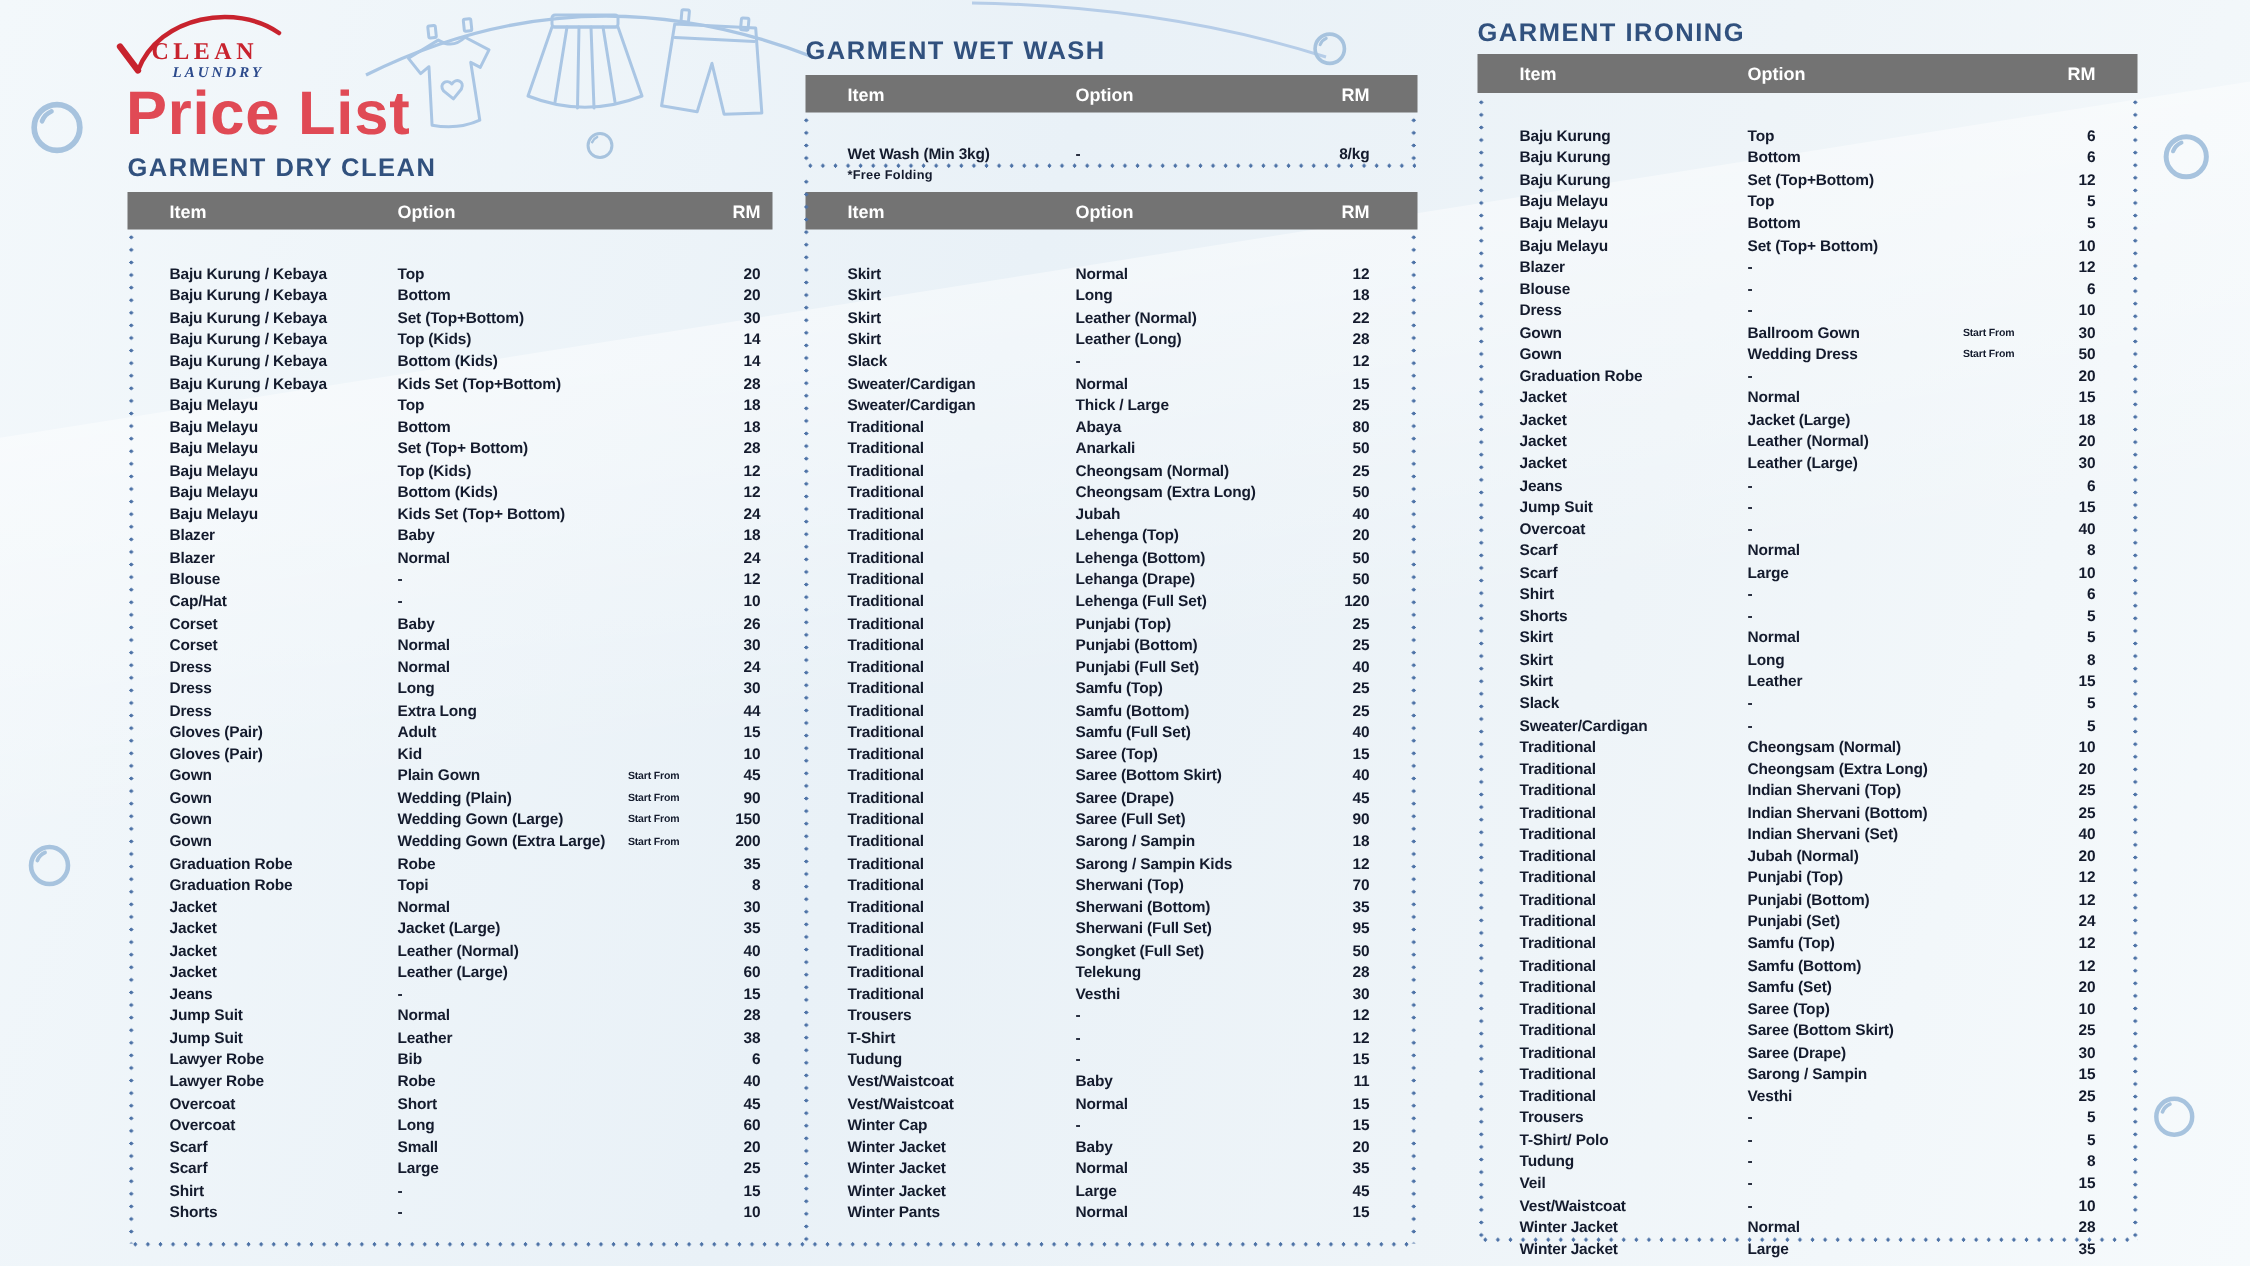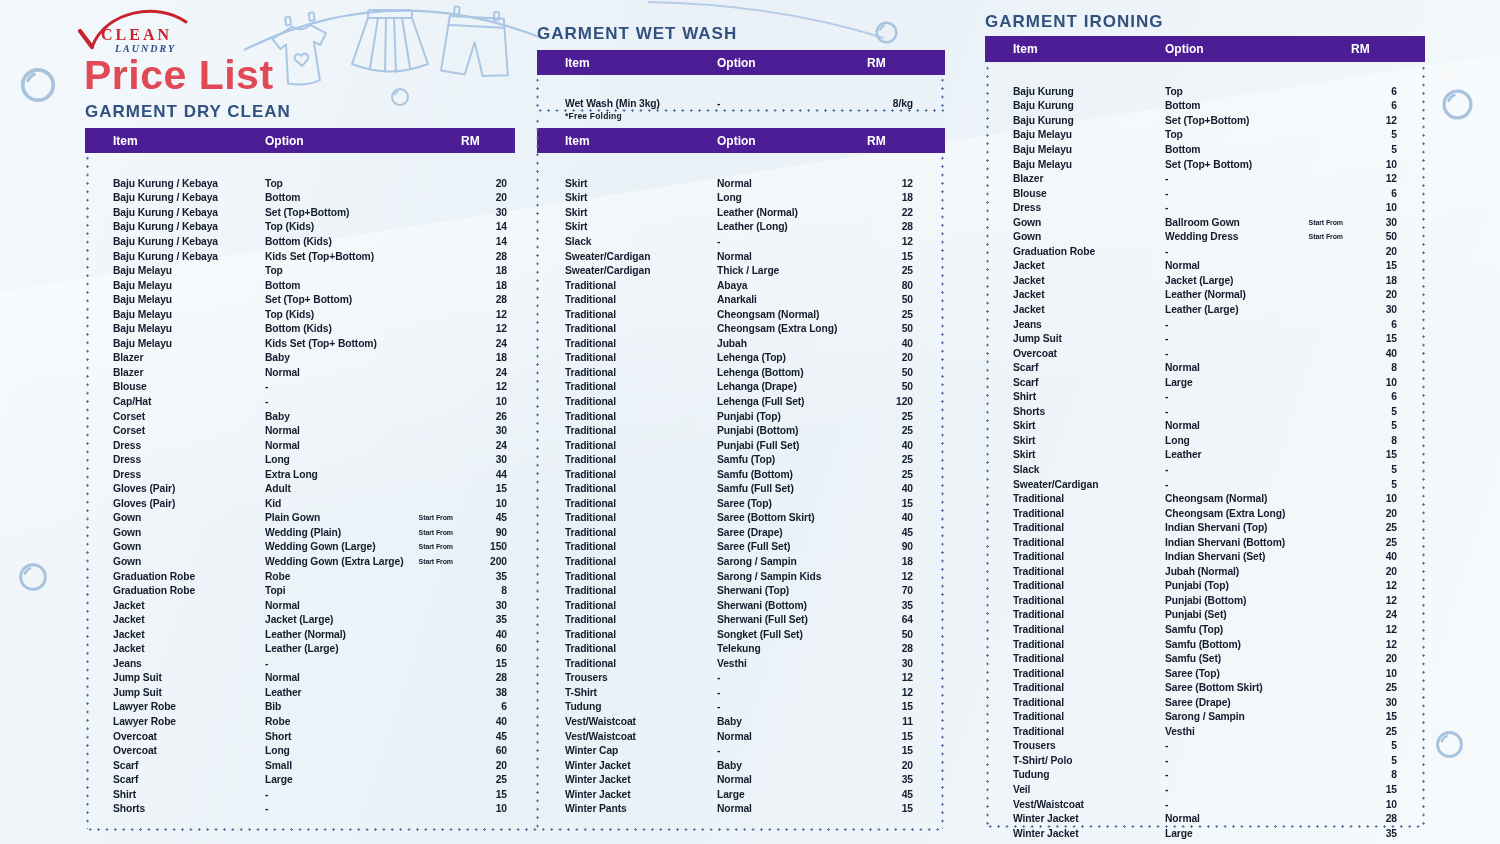--- a/index.html
+++ b/index.html
@@ -13,25 +13,25 @@
   .logo{position:absolute;left:70px;top:6px;width:122px;height:52px;}
   .logo svg{position:absolute;left:0;top:0;}
   .logo .clean{position:absolute;left:31px;top:20px;font-family:"Liberation Serif",serif;
                font-weight:700;font-size:16px;letter-spacing:3px;color:#c8232e;}
   .logo .laundry{position:absolute;left:45px;top:37px;font-family:"Liberation Serif",serif;
                font-style:italic;font-weight:700;font-size:10px;letter-spacing:2px;color:#2c4a8c;}
   .page-title{position:absolute;left:84px;top:52px;font-size:41px;font-weight:800;
               letter-spacing:.5px;color:#e04a55;}
   .sec-head{position:absolute;font-size:17px;font-weight:800;letter-spacing:1px;color:#31517e;}
   
-  .t-head{position:absolute;height:25px;background:#4c1d95;display:flex;align-items:center;
+  .t-head{position:absolute;height:25px;background:#737373;display:flex;align-items:center;
           color:#fff;font-size:12px;font-weight:700;padding-left:28px;box-sizing:border-box;}
   .t-head .c-item{width:152px;}
   .t-head .c-option{flex:1;}
-  .t-head .c-rm{width:46px;}
+  .t-head .c-rm{width:46px;text-align:right;}
   .t-body{position:absolute;box-sizing:border-box;padding-top:21px;}
   .t-row{display:flex;align-items:center;height:14.56px;padding-left:28px;box-sizing:border-box;
          font-size:10.3px;font-weight:700;color:#141b2d;letter-spacing:-.1px;}
   .t-row .c-item{width:152px;display:flex;flex-direction:column;}
   .t-row .c-option{flex:1;}
   .t-row .c-prefix{font-size:7px;margin-right:8px;white-space:nowrap;}
   .t-row .c-rm{width:46px;text-align:right;}
   .t-row.tall{height:34px;align-items:flex-start;padding-top:2px;}
   .c-note{font-size:8.5px;font-weight:700;margin-top:2px;letter-spacing:.2px;}
   .pr8 .t-row,.pr8.t-head{padding-right:8px;}
@@ -674,21 +674,21 @@
           <span>Traditional</span>
         </span>
         <span class="c-option">Sherwani (Bottom)</span>
         <span class="c-rm">35</span>
       </div>
       <div class="t-row">
         <span class="c-item">
           <span>Traditional</span>
         </span>
         <span class="c-option">Sherwani (Full Set)</span>
-        <span class="c-rm">64</span>
+        <span class="c-rm">95</span>
       </div>
       <div class="t-row">
         <span class="c-item">
           <span>Traditional</span>
         </span>
         <span class="c-option">Songket (Full Set)</span>
         <span class="c-rm">50</span>
       </div>
       <div class="t-row">
         <span class="c-item">

